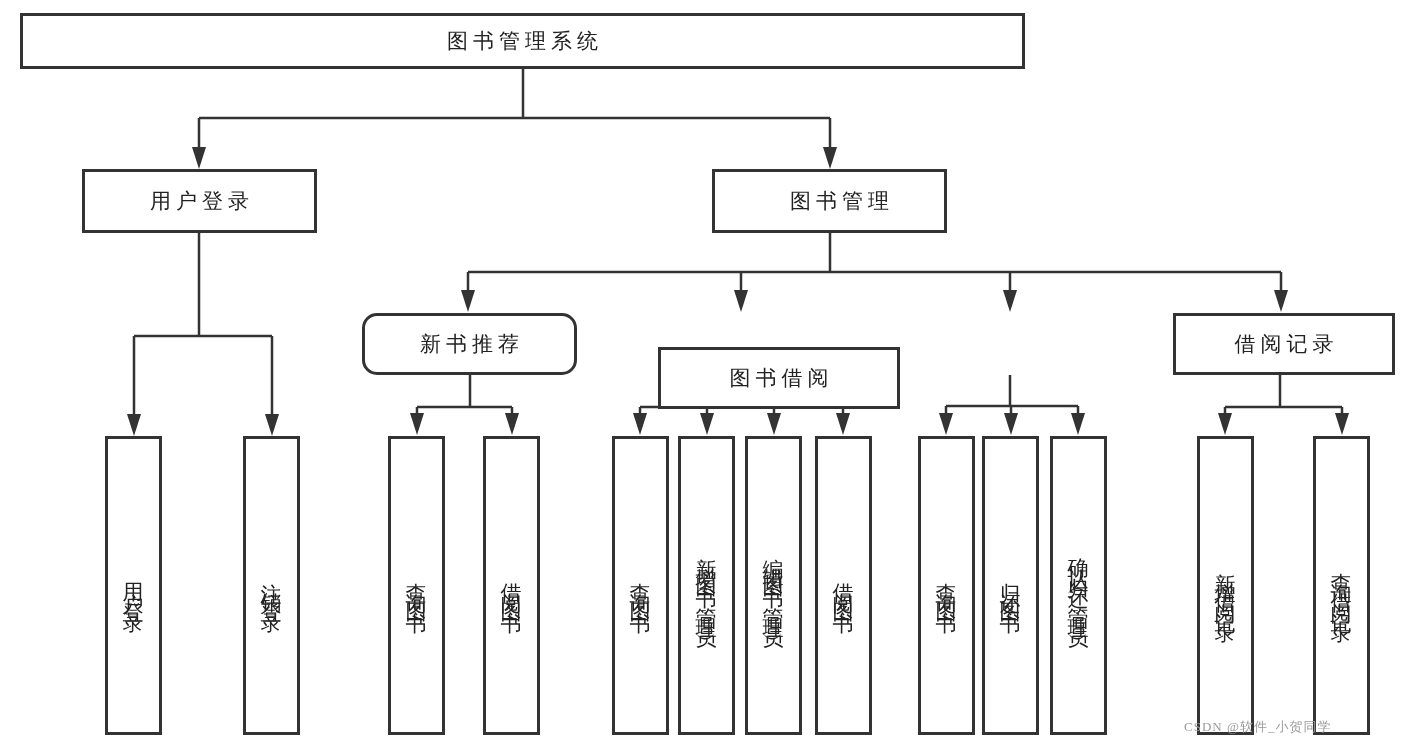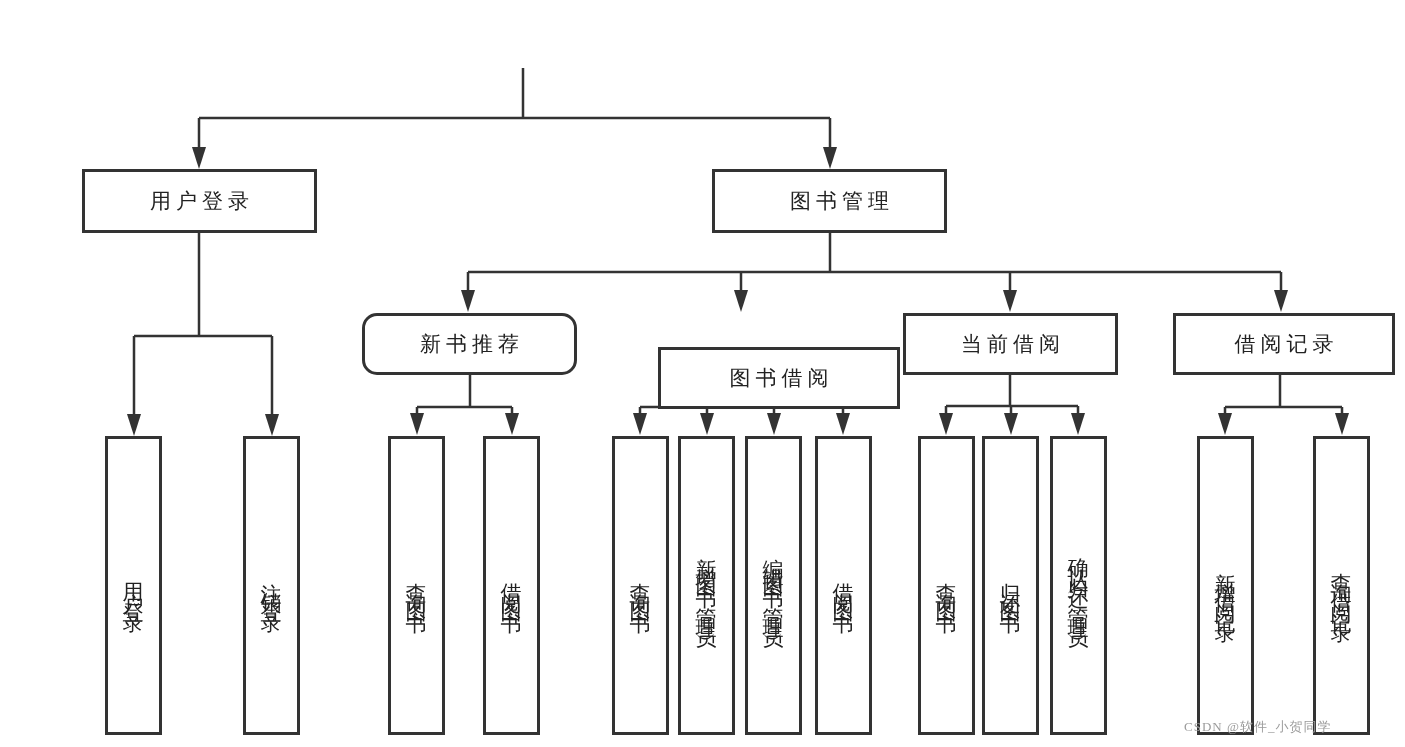--- a/index.html
+++ b/index.html
@@ -160,37 +160,37 @@
       <polygon points="1071,413 1085,413 1078,435"></polygon>
     </g>
 
     <g>
       <path d="M1280 375 V407 M1225 407 H1342 M1225 407 V413 M1342 407 V413"></path>
       <polygon points="1218,413 1232,413 1225,435"></polygon>
       <polygon points="1335,413 1349,413 1342,435"></polygon>
     </g>
   </svg>
 
+  <div class="node root">
+    <span class="lbl">图书管理系统</span>
+  </div>
 
   <div class="node b0">
     <span class="lbl">用户登录</span>
   </div>
   <div class="node b1">
     <span class="lbl">图书管理</span>
   </div>
 
   <div class="node m0">
     <span class="lbl">新书推荐</span>
   </div>
   <div class="node m1">
     <span class="lbl">图书借阅</span>
   </div>
-  <div class="node m2">
-    <span class="lbl">当前借阅</span>
-  </div>
   <div class="node m3">
     <span class="lbl">借阅记录</span>
   </div>
 
   <div class="leaf l0">
     <span class="vlbl">用户登录</span>
   </div>
   <div class="leaf l1">
     <span class="vlbl">注销登录</span>
   </div>

